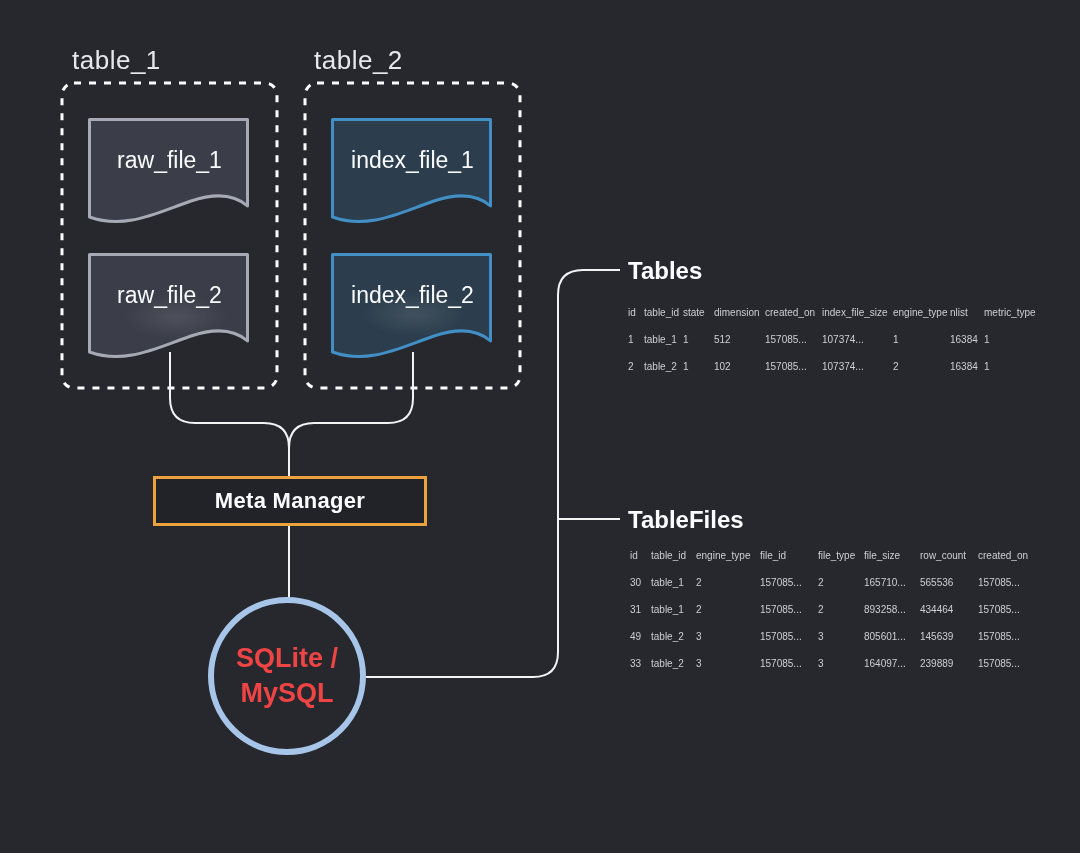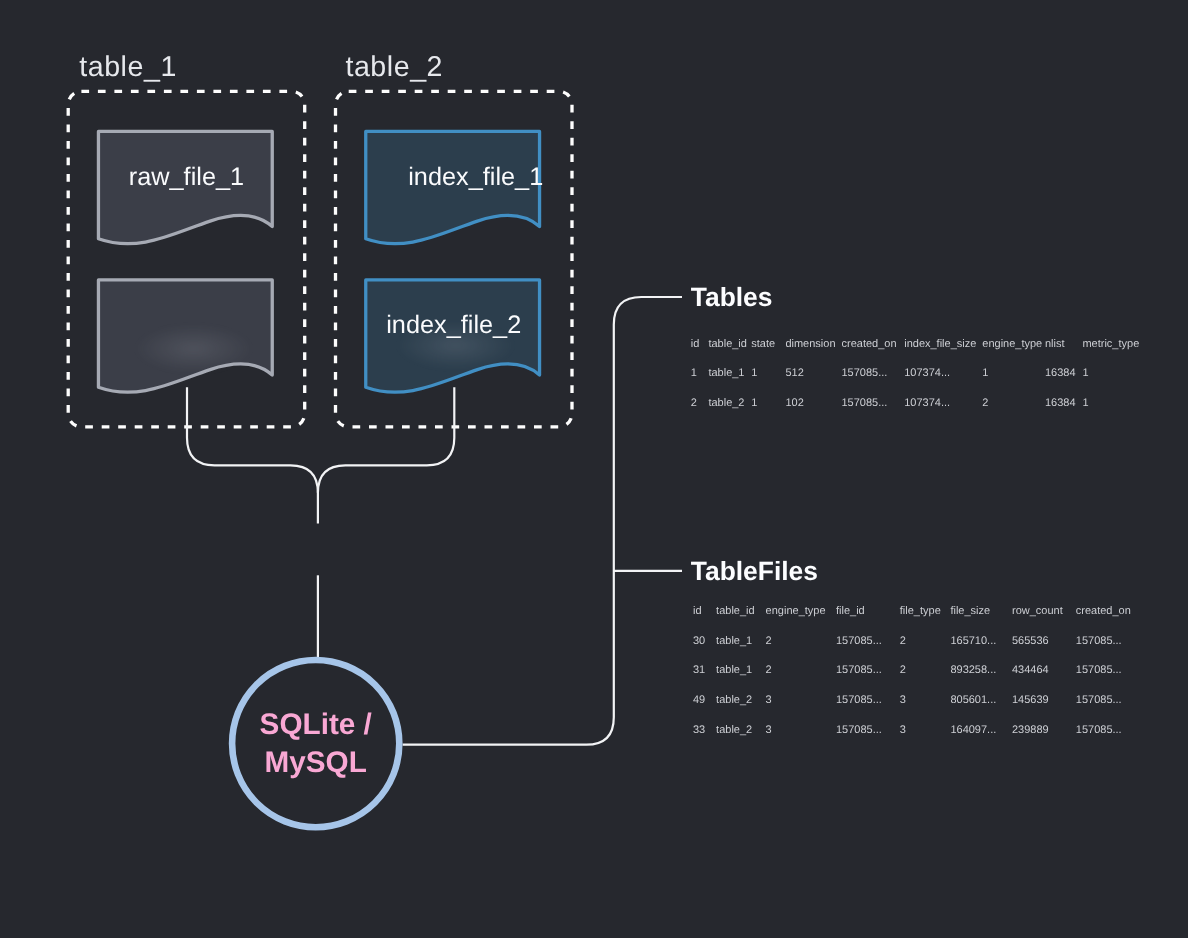--- a/index.html
+++ b/index.html
@@ -50,21 +50,21 @@
     font-weight: 700;
     letter-spacing: 0.3px;
   }
   .db-circle-label {
     left: 208px; top: 597px;
     width: 158px; height: 158px;
     display: flex;
     flex-direction: column;
     align-items: center;
     justify-content: center;
-    color: #f9a8d4;
+    color: #ef4444;
     font-size: 27px;
     font-weight: 700;
     line-height: 35px;
     text-align: center;
   }
   .panel-title {
     color: #FCFDFF;
     font-size: 24px;
     font-weight: 700;
     line-height: 28px;
@@ -131,23 +131,27 @@
     <circle cx="287" cy="676" r="76" fill="#26282E" stroke="#A6C5E9" stroke-width="6"></circle>
   </svg>
 
   <div class="abs smudge" style="left:122px; top:295px; width:108px; height:44px;"></div>
   <div class="abs smudge" style="left:360px; top:292px; width:108px; height:44px;"></div>
 
   <div class="abs group-label" style="left:72px; top:44px;">table_1</div>
   <div class="abs group-label" style="left:314px; top:44px;">table_2</div>
 
   <div class="abs file-label" style="left:88px; top:145px;">raw_file_1</div>
-  <div class="abs file-label" style="left:331px; top:145px;padding-left:20px;">index_file_1</div>
+  <div class="abs file-label" style="left:88px; top:280px;">raw_file_2</div>
+  <div class="abs file-label" style="left:331px; top:145px;">index_file_1</div>
   <div class="abs file-label" style="left:331px; top:280px;">index_file_2</div>
 
+  <div class="abs meta-box">
+    <span>Meta Manager</span>
+  </div>
 
   <div class="abs db-circle-label">
     <span>SQLite /</span>
     <span>MySQL</span>
   </div>
 
   <div class="abs panel-title" style="left:628px; top:257px;">Tables</div>
   <div id="tables-grid" class="abs data-grid">
       <div class="cell">id</div>
       <div class="cell">table_id</div>

